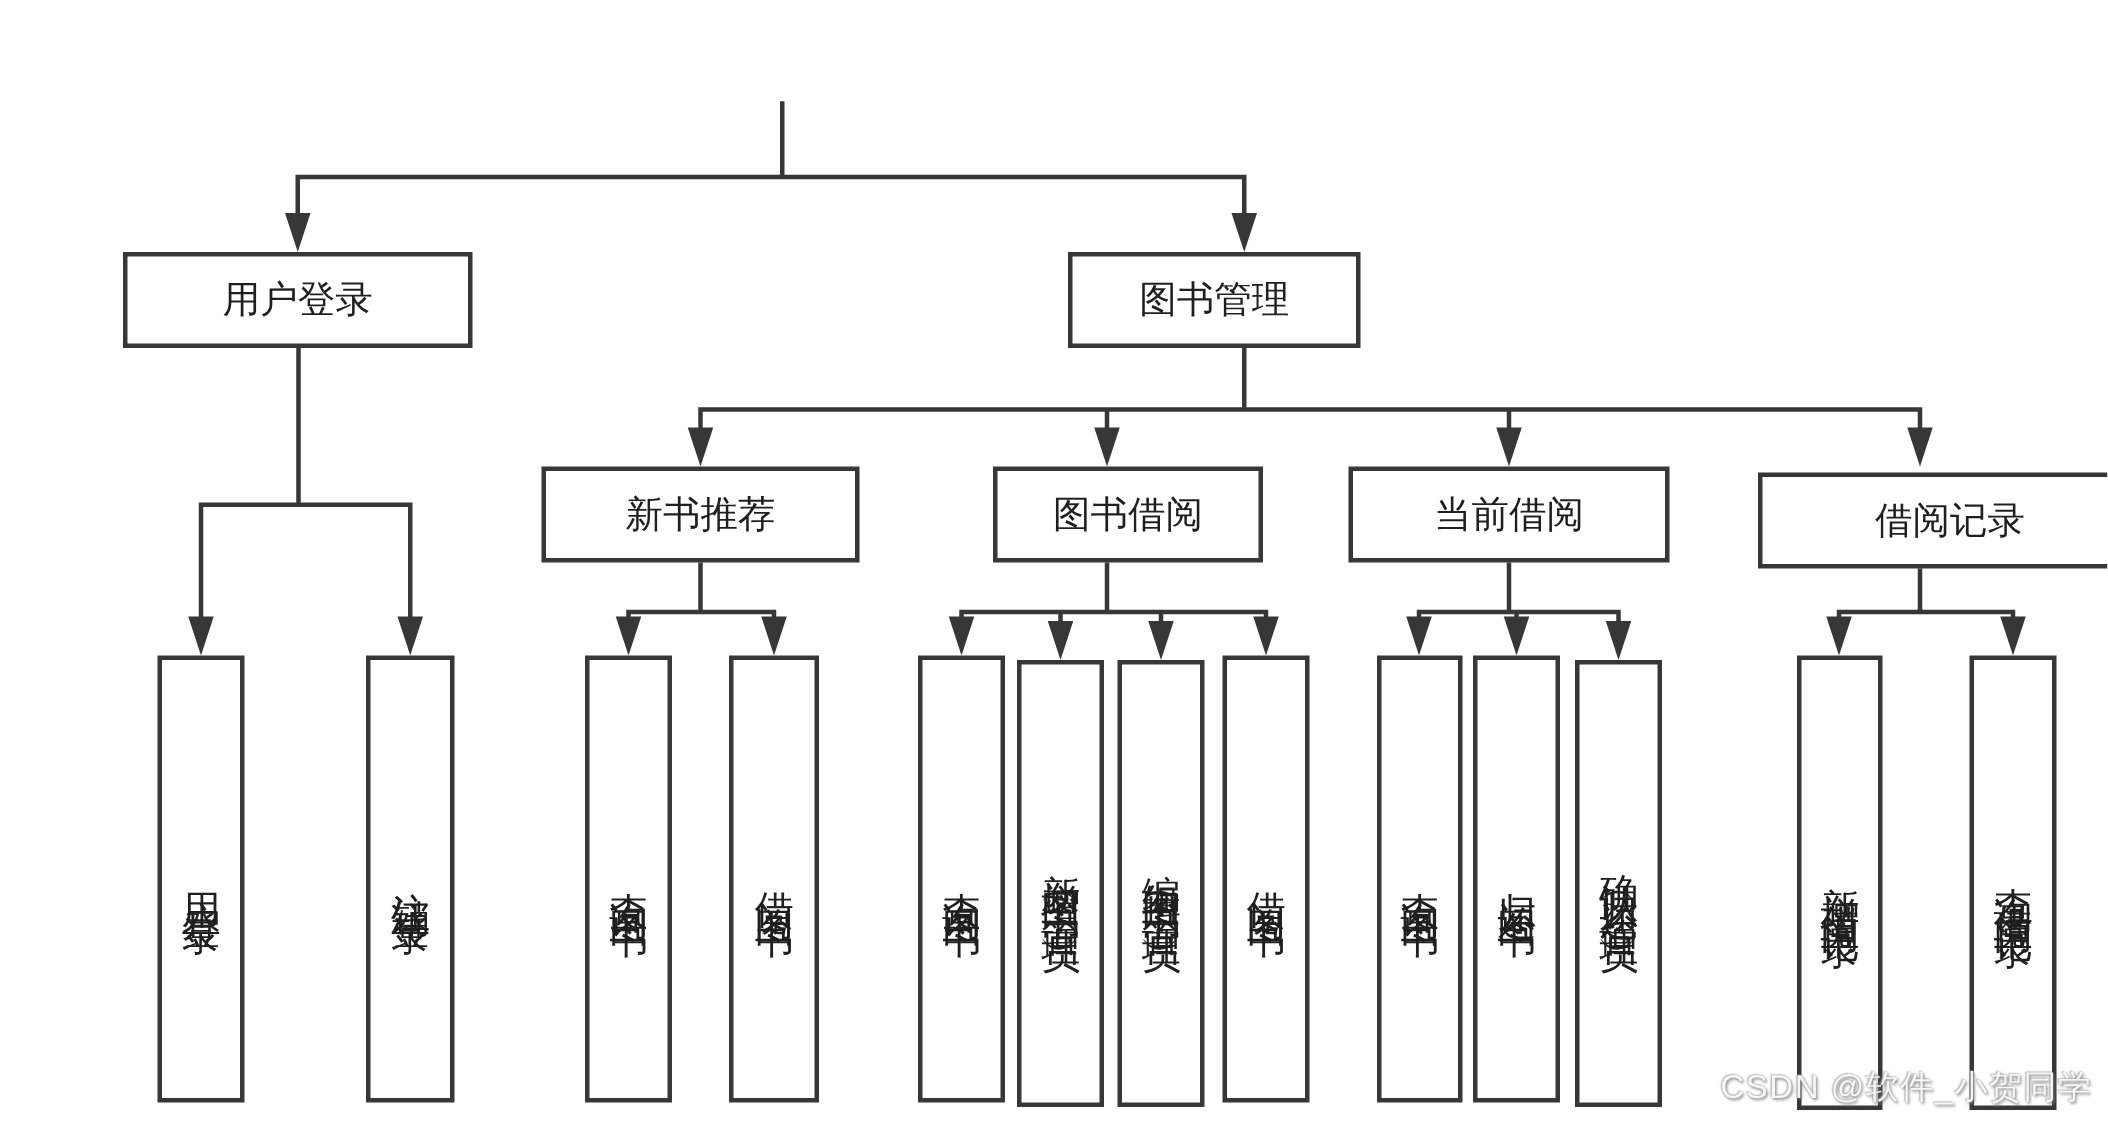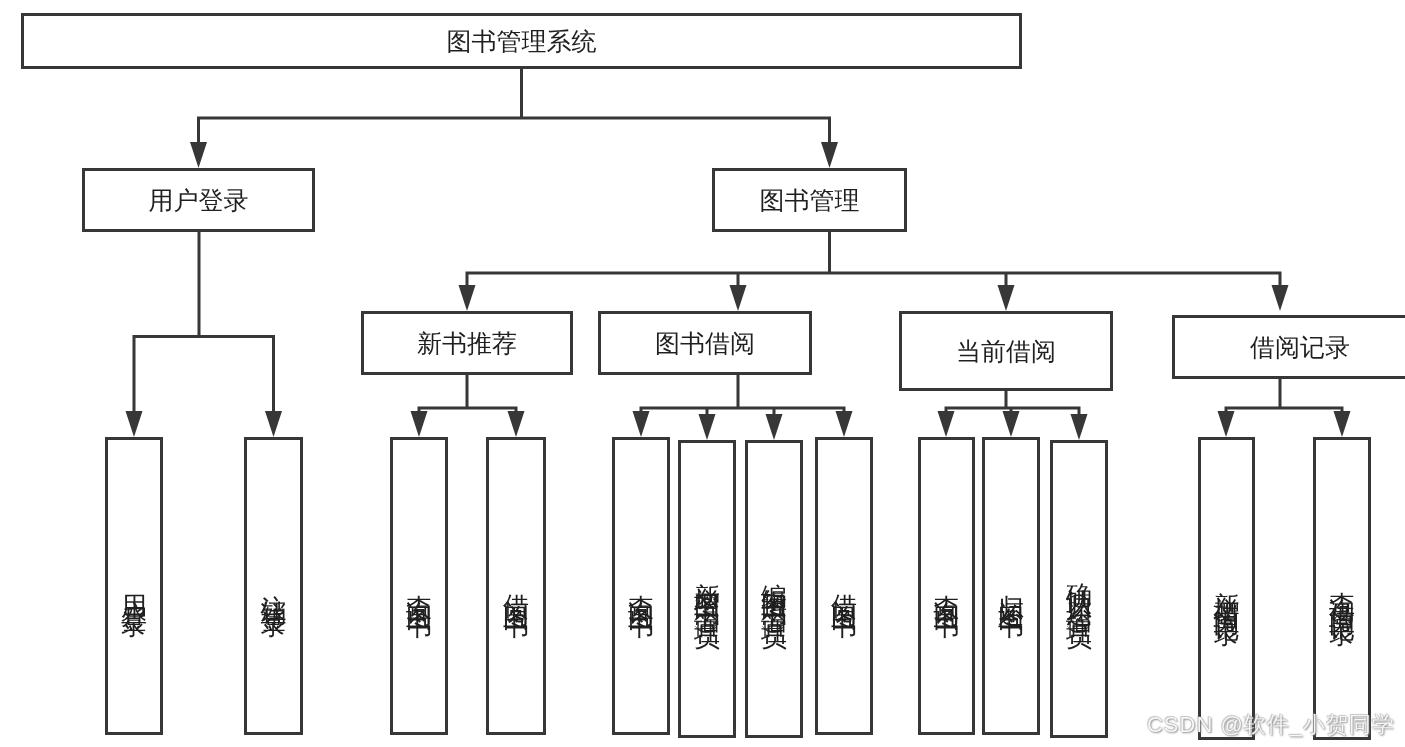--- a/index.html
+++ b/index.html
@@ -54,28 +54,27 @@
       <polygon points="765.5,414 782.5,414 774,440"></polygon>
       <polygon points="835.5,411 852.5,411 844,437"></polygon>
       <polygon points="937.5,411 954.5,411 946,437"></polygon>
       <polygon points="1002.5,411 1019.5,411 1011,437"></polygon>
       <polygon points="1070.5,414 1087.5,414 1079,440"></polygon>
       <polygon points="1217.5,411 1234.5,411 1226,437"></polygon>
       <polygon points="1333.5,411 1350.5,411 1342,437"></polygon>
     </g>
   </svg>
 
-  <div class="node h" style="left:21px;top:13px;width:1001px;height:56px">图书管理系统</div>
 
   <div class="node h" style="left:82px;top:168px;width:233px;height:64px">用户登录</div>
   <div class="node h" style="left:712px;top:168px;width:195px;height:64px">图书管理</div>
 
   <div class="node h" style="left:361px;top:311px;width:212px;height:64px">新书推荐</div>
-  <div class="node h" style="left:598px;top:311px;width:214px;height:64px">图书借阅</div>
-  <div class="node h" style="left:899px;top:311px;width:214px;height:80px">当前借阅</div>
+  <div class="node h" style="left:662px;top:311px;width:180px;height:64px">图书借阅</div>
+  <div class="node h" style="left:899px;top:311px;width:214px;height:64px">当前借阅</div>
   <div class="node h" style="left:1172px;top:315px;width:256px;height:64px">借阅记录</div>
 
   <div class="node v" style="left:105px;top:437px;width:58px;height:298px">用户登录</div>
   <div class="node v" style="left:244px;top:437px;width:59px;height:298px">注销登录</div>
 
   <div class="node v" style="left:390px;top:437px;width:58px;height:298px">查询图书</div>
   <div class="node v" style="left:486px;top:437px;width:60px;height:298px">借阅图书</div>
 
   <div class="node v" style="left:612px;top:437px;width:58px;height:298px">查询图书</div>
   <div class="node v" style="left:678px;top:440px;width:58px;height:298px">新增图书（管理员）</div>

